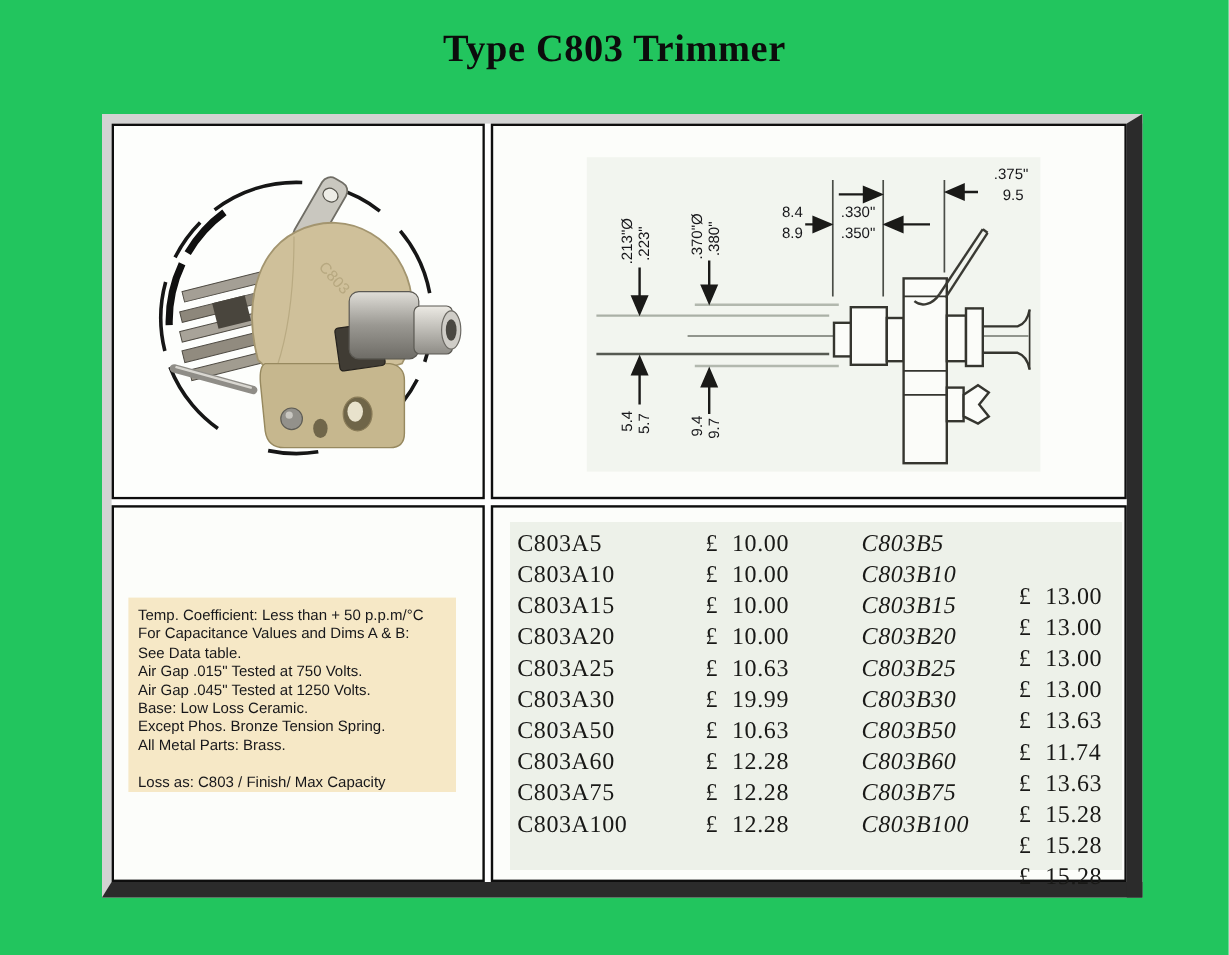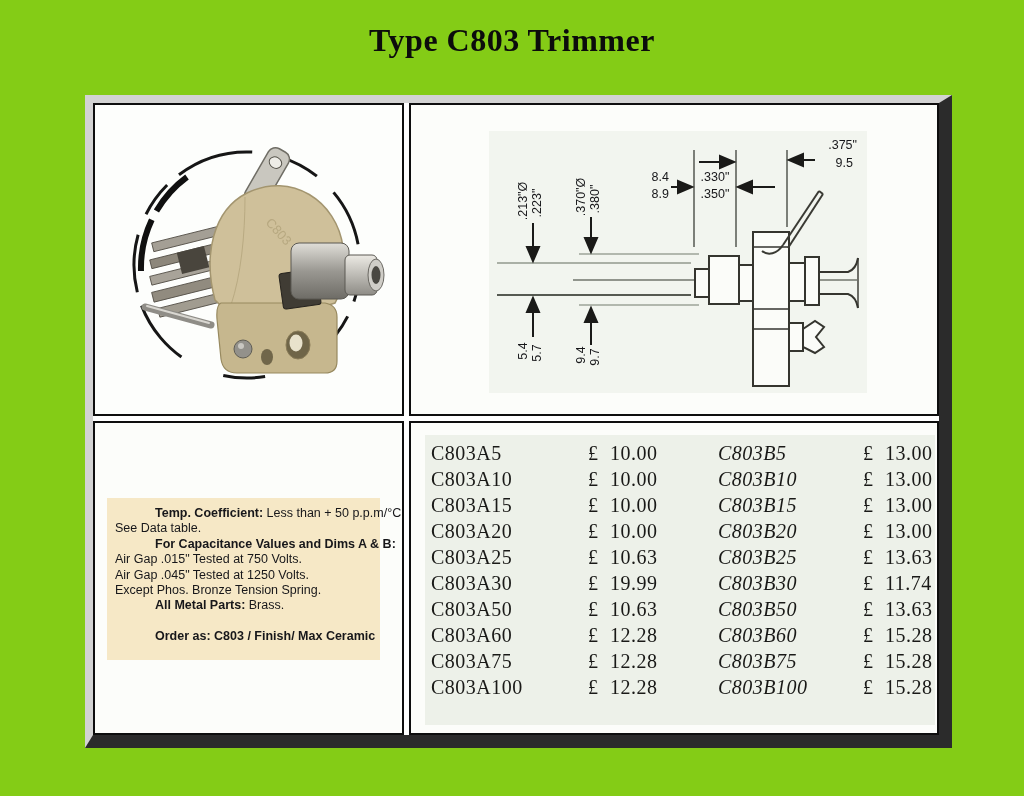--- a/index.html
+++ b/index.html
@@ -1,45 +1,45 @@
 <!DOCTYPE html>
 <html><head>
 <meta charset="utf-8">
 <style>
   html,body{margin:0;padding:0;background:#ffffff;}
-  #page{position:relative;width:1024px;height:796px;background:#84cc16;overflow:hidden;
+  #page{position:relative;width:1024px;height:796px;background:#22c55e;overflow:hidden;
         font-family:"Liberation Sans",sans-serif;}
   #title{position:absolute;left:0;top:22px;width:1024px;text-align:center;
          font-family:"Liberation Serif",serif;font-weight:bold;font-size:32px;color:#0c0c0c;
          letter-spacing:0.5px;}
   
   #frame{position:absolute;left:85px;top:95px;width:867px;height:653px;box-sizing:border-box;
          border-top:8px solid #d3d3d3;border-left:8px solid #d3d3d3;
          border-bottom:13px solid #2b2b2b;border-right:13px solid #2b2b2b;background:#ffffff;}
   .cell{position:absolute;box-sizing:border-box;border:2px solid #0e0e0e;background:#fcfdfa;}
   #cell-photo{left:0;top:0;width:311px;height:313px;}
   #cell-drawing{left:316px;top:0;width:530px;height:313px;}
   #cell-specs{left:0;top:318px;width:311px;height:314px;}
   #cell-prices{left:316px;top:318px;width:530px;height:314px;}
   #cell-photo svg,#cell-drawing svg{display:block;width:100%;height:100%;}
 
   
   #spec-box{position:absolute;left:12px;top:75px;width:273px;height:162px;box-sizing:border-box;
             background:#f6e8c6;padding:8px 7px 6px 8px;color:#17171a;
             font-size:12.5px;line-height:15.4px;}
-  #spec-box b{font-weight:bold;margin-left:40px;}
+  #spec-box b{font-weight:normal;}
   .spec-line{white-space:nowrap;}
 
   
   #price-table{position:absolute;left:14px;top:12px;width:510px;height:290px;background:#edf1e9;}
   .price-row{position:relative;height:26px;font-family:"Liberation Serif",serif;
              font-size:20px;color:#191917;}
   .price-row span{position:absolute;top:1px;white-space:pre;letter-spacing:0.5px;}
   .pa{left:6px;}  .va{left:163px;word-spacing:6px;}
-  .pb{left:293px;font-style:italic;} .vb{left:438px;word-spacing:6px;}
+  .pb{left:293px;font-style:italic;} .vb{left:424px;word-spacing:6px;margin-top:44px;}
   #price-rows{padding-top:6px;}
 
   .dim-text{font-family:"Liberation Sans",sans-serif;font-size:12.5px;fill:#17171a;}
 </style>
 </head>
 <body>
 
 <div id="page">
   <div id="title">Type C803 Trimmer</div>
 
@@ -186,28 +186,29 @@
           <text text-anchor="middle" transform="rotate(-90 130 248)" x="130" y="248">5.7</text>
           <text text-anchor="middle" transform="rotate(-90 174 250)" x="174" y="250">9.4</text>
           <text text-anchor="middle" transform="rotate(-90 188 252)" x="188" y="252">9.7</text>
         </g>
       </svg>
     </div>
 
     <div id="cell-specs" class="cell">
       <div id="spec-box">
           <div class="spec-line"><b>Temp. Coefficient:</b> Less than + 50 p.p.m/°C</div>
+          <div class="spec-line"><b>For Capacitance Values and Dims A &amp; B:</b></div>
           <div class="spec-line">See Data table.</div>
-          <div class="spec-line"><b>For Capacitance Values and Dims A &amp; B:</b></div>
           <div class="spec-line">Air Gap .015" Tested at 750 Volts.</div>
           <div class="spec-line">Air Gap .045" Tested at 1250 Volts.</div>
+          <div class="spec-line"><b>Base:</b> Low Loss Ceramic.</div>
           <div class="spec-line">Except Phos. Bronze Tension Spring.</div>
           <div class="spec-line"><b>All Metal Parts:</b> Brass.</div>
           <div class="spec-line">&nbsp;</div>
-          <div class="spec-line"><b>Order as: C803 / Finish/ Max Ceramic</b></div>
+          <div class="spec-line"><b>Loss as: C803 / Finish/ Max Capacity</b></div>
         </div>
     </div>
 
     <div id="cell-prices" class="cell">
       <div id="price-table">
         <div id="price-rows">
             <div class="price-row">
               <span class="pa">C803A5</span>
               <span class="va">£ 10.00</span>
               <span class="pb">C803B5</span>

